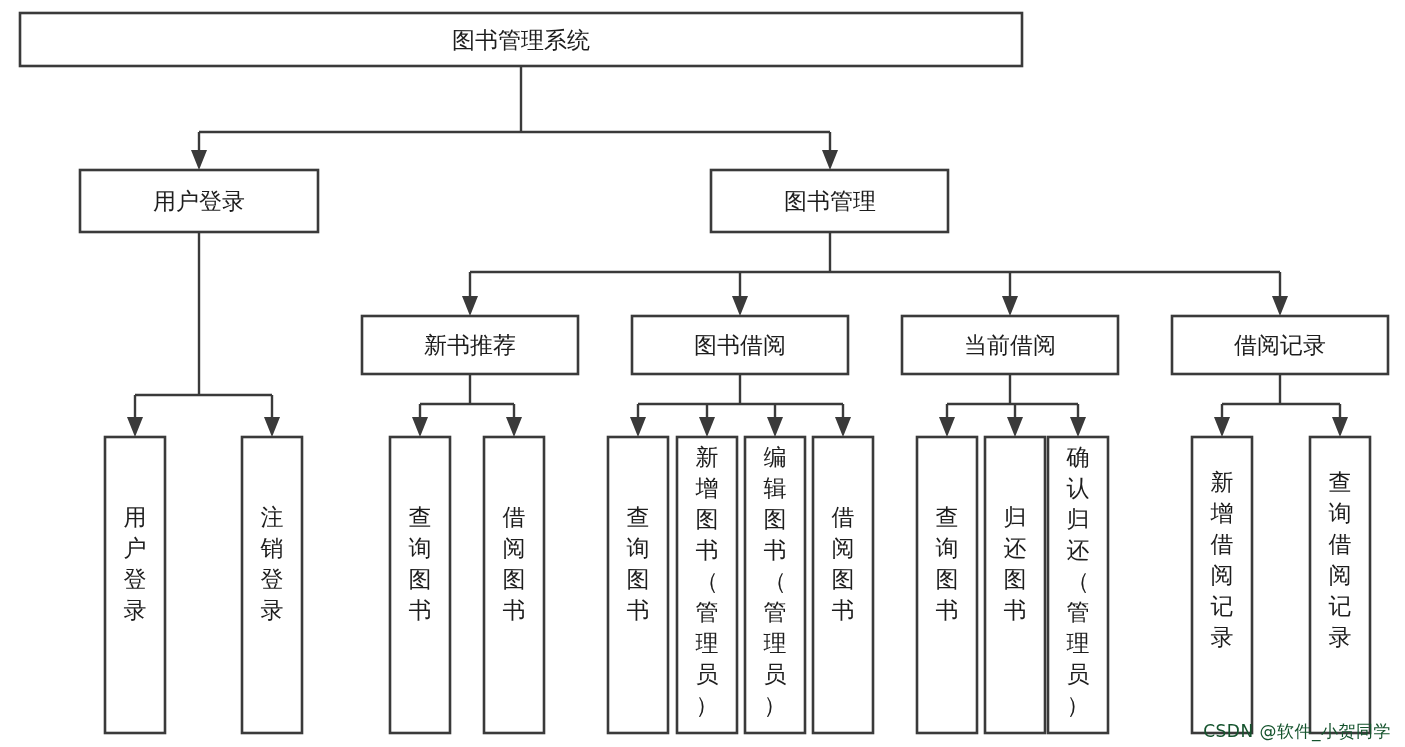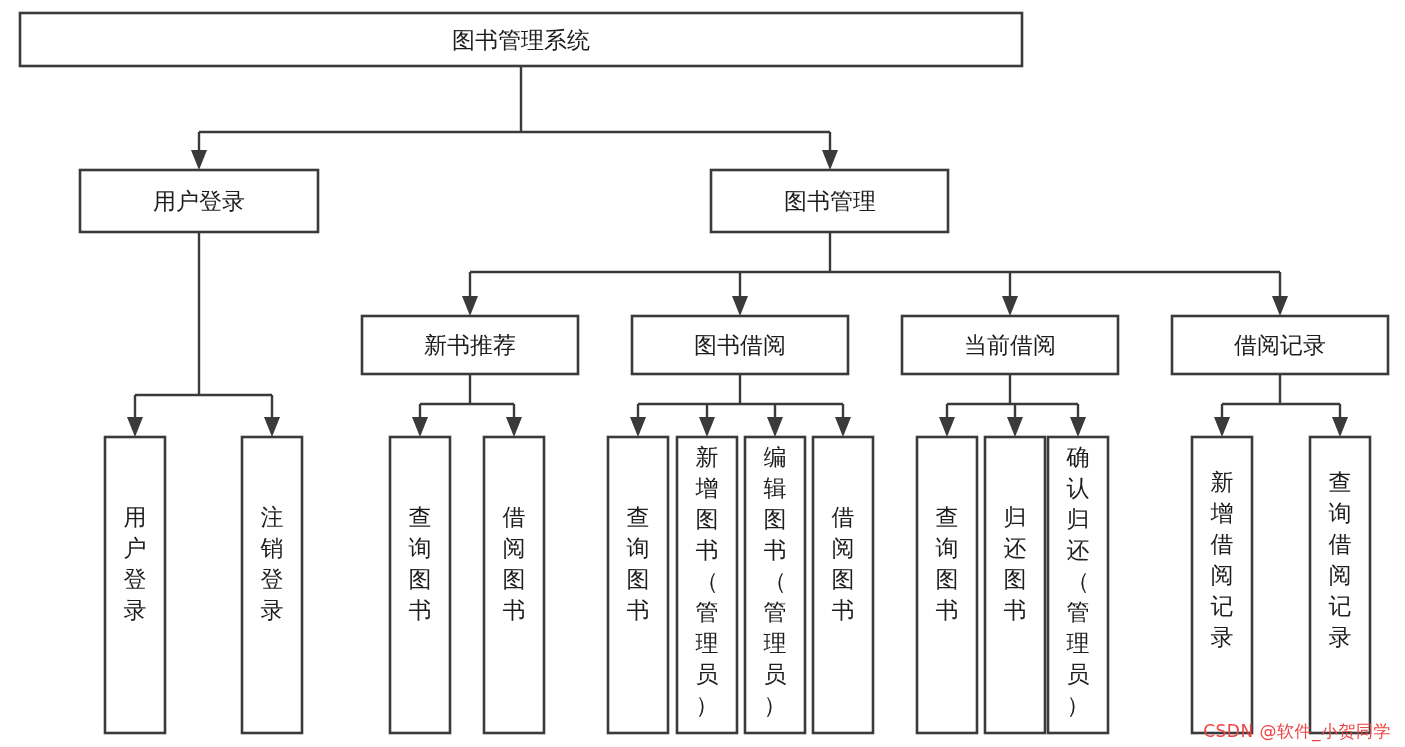--- a/index.html
+++ b/index.html
@@ -53,21 +53,21 @@
     font-size: 23px;
     fill: #1d1d1d;
     text-anchor: middle;
   }
   .watermark-text {
     position: absolute;
     right: 14px;
     bottom: 4px;
     font-family: "DejaVu Sans", "Liberation Sans", sans-serif;
     font-size: 17px;
-    color: #ef4444;
+    color: #14532d;
     white-space: nowrap;
     letter-spacing: 0.5px;
   }
 </style>
 </head>
 <body>
 
 <div id="diagram-root">
 
   <svg class="diagram-canvas" viewBox="0 0 1405 747">

